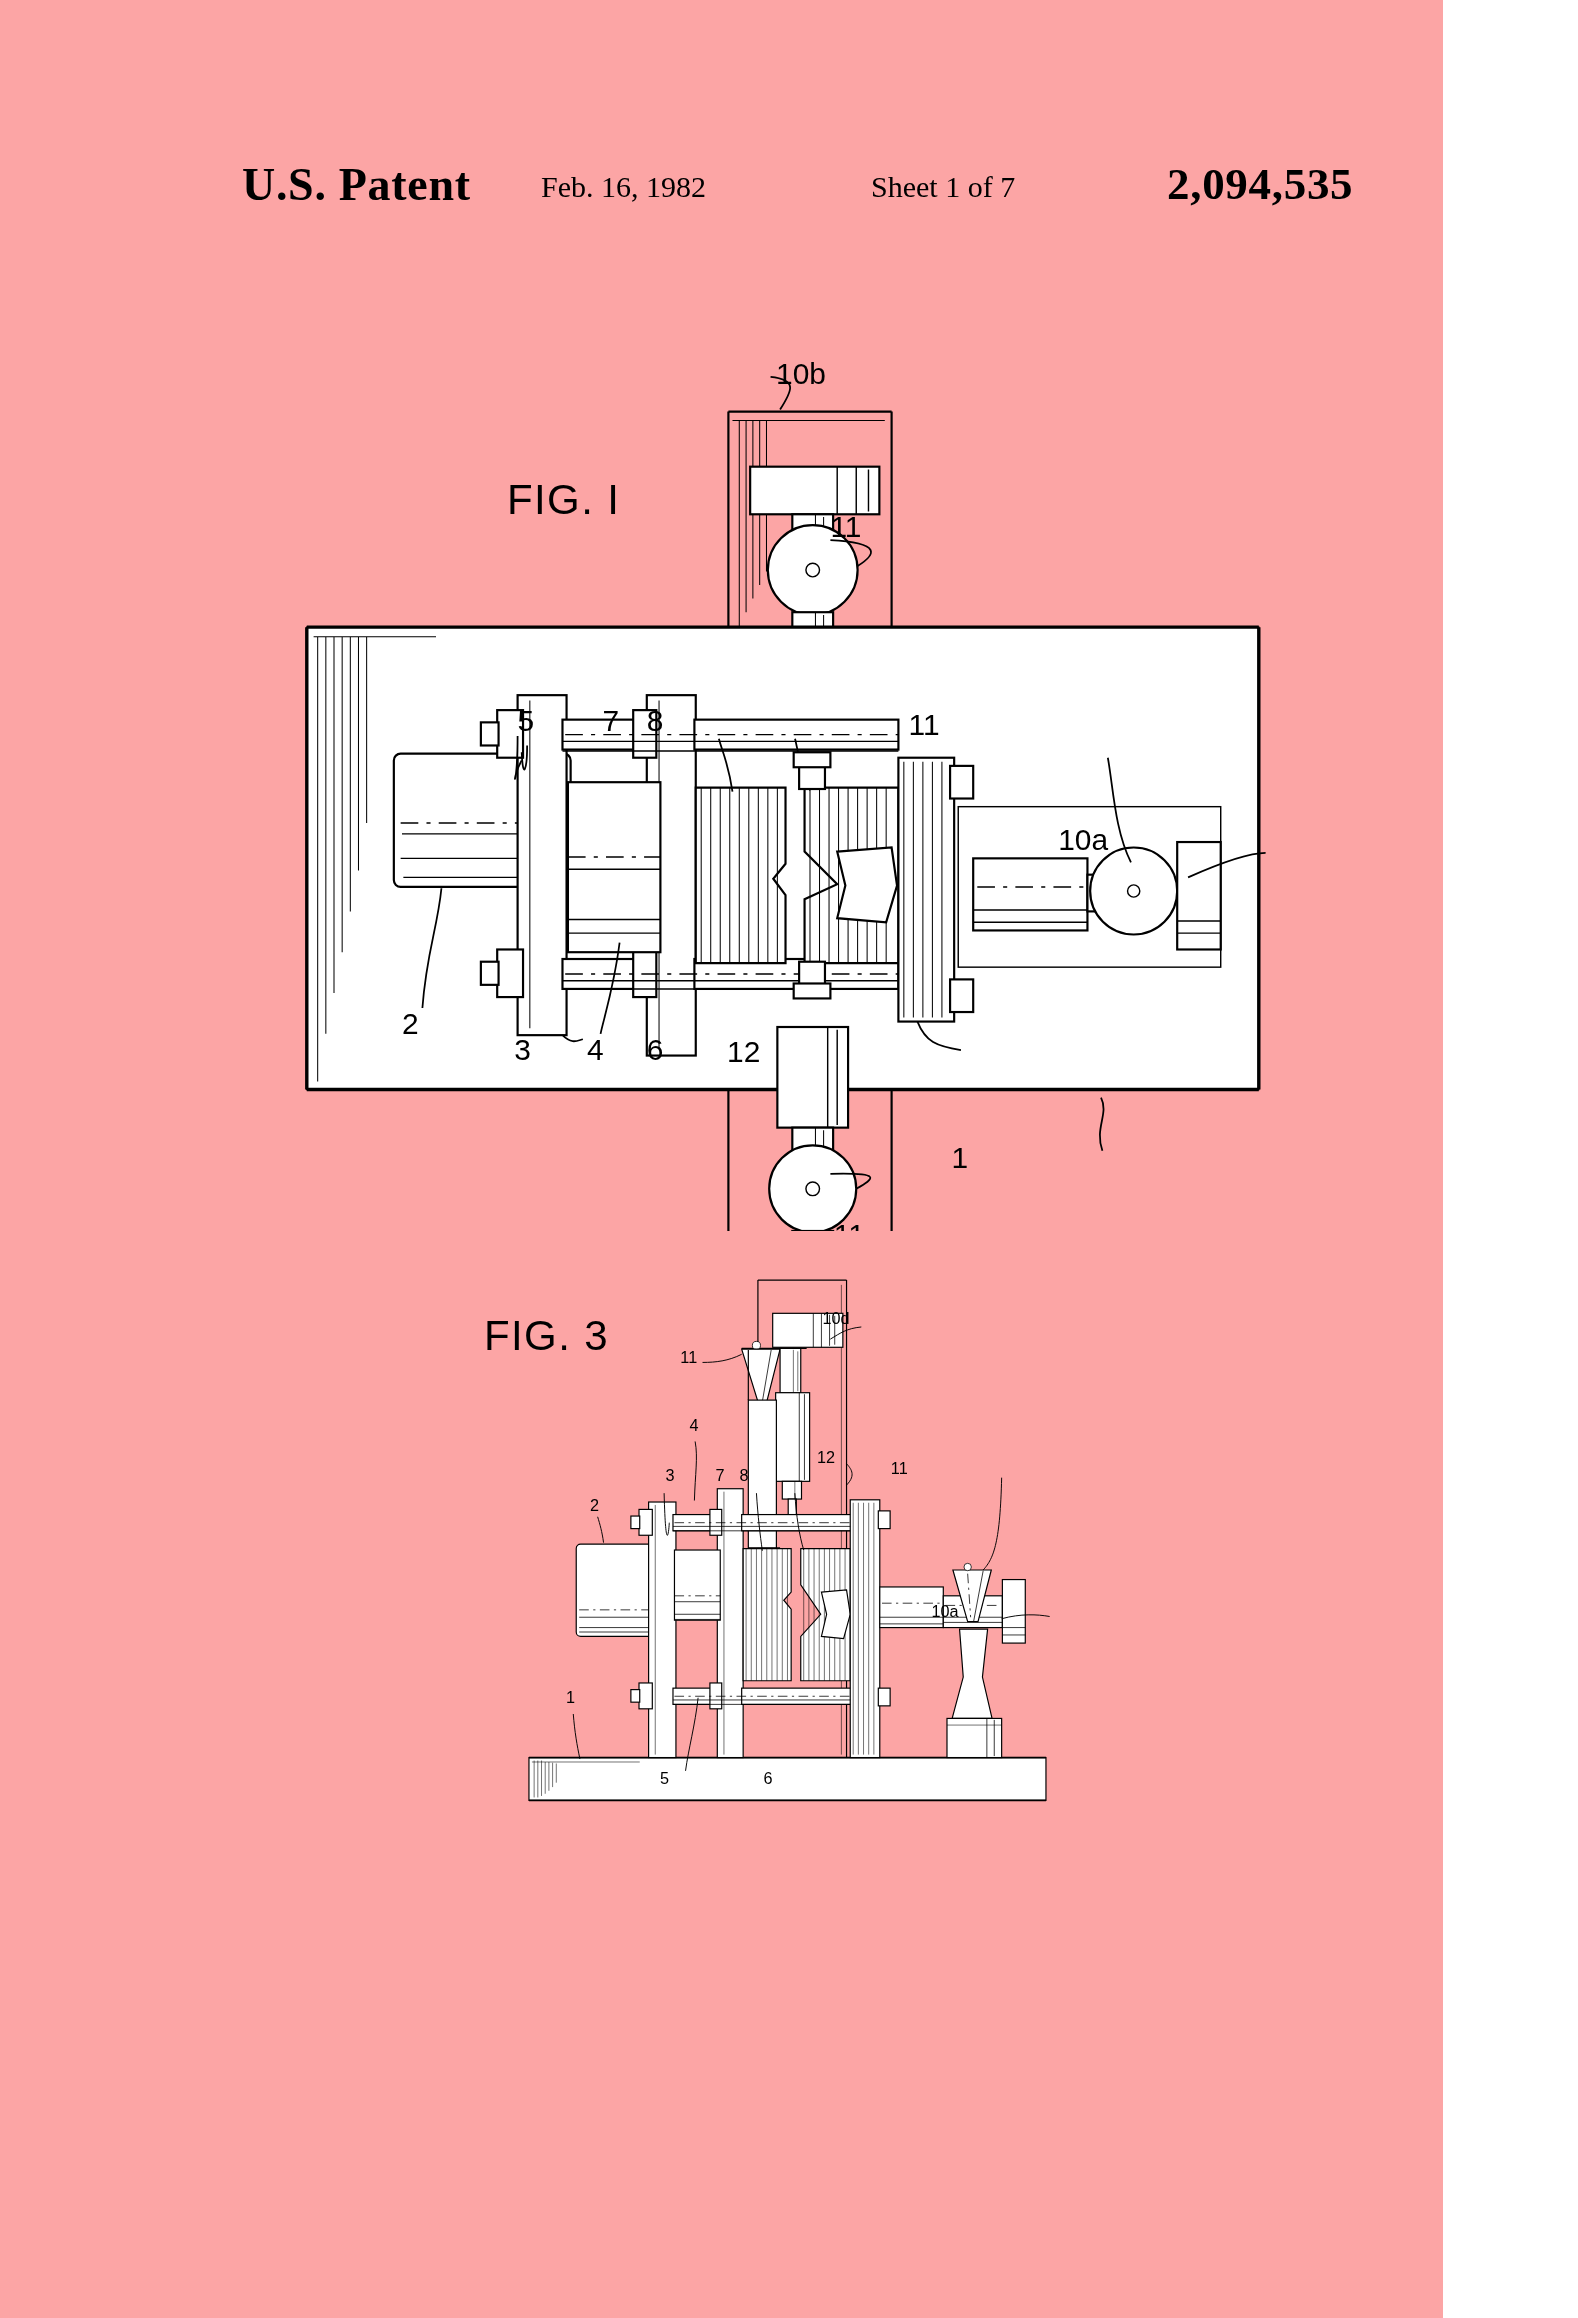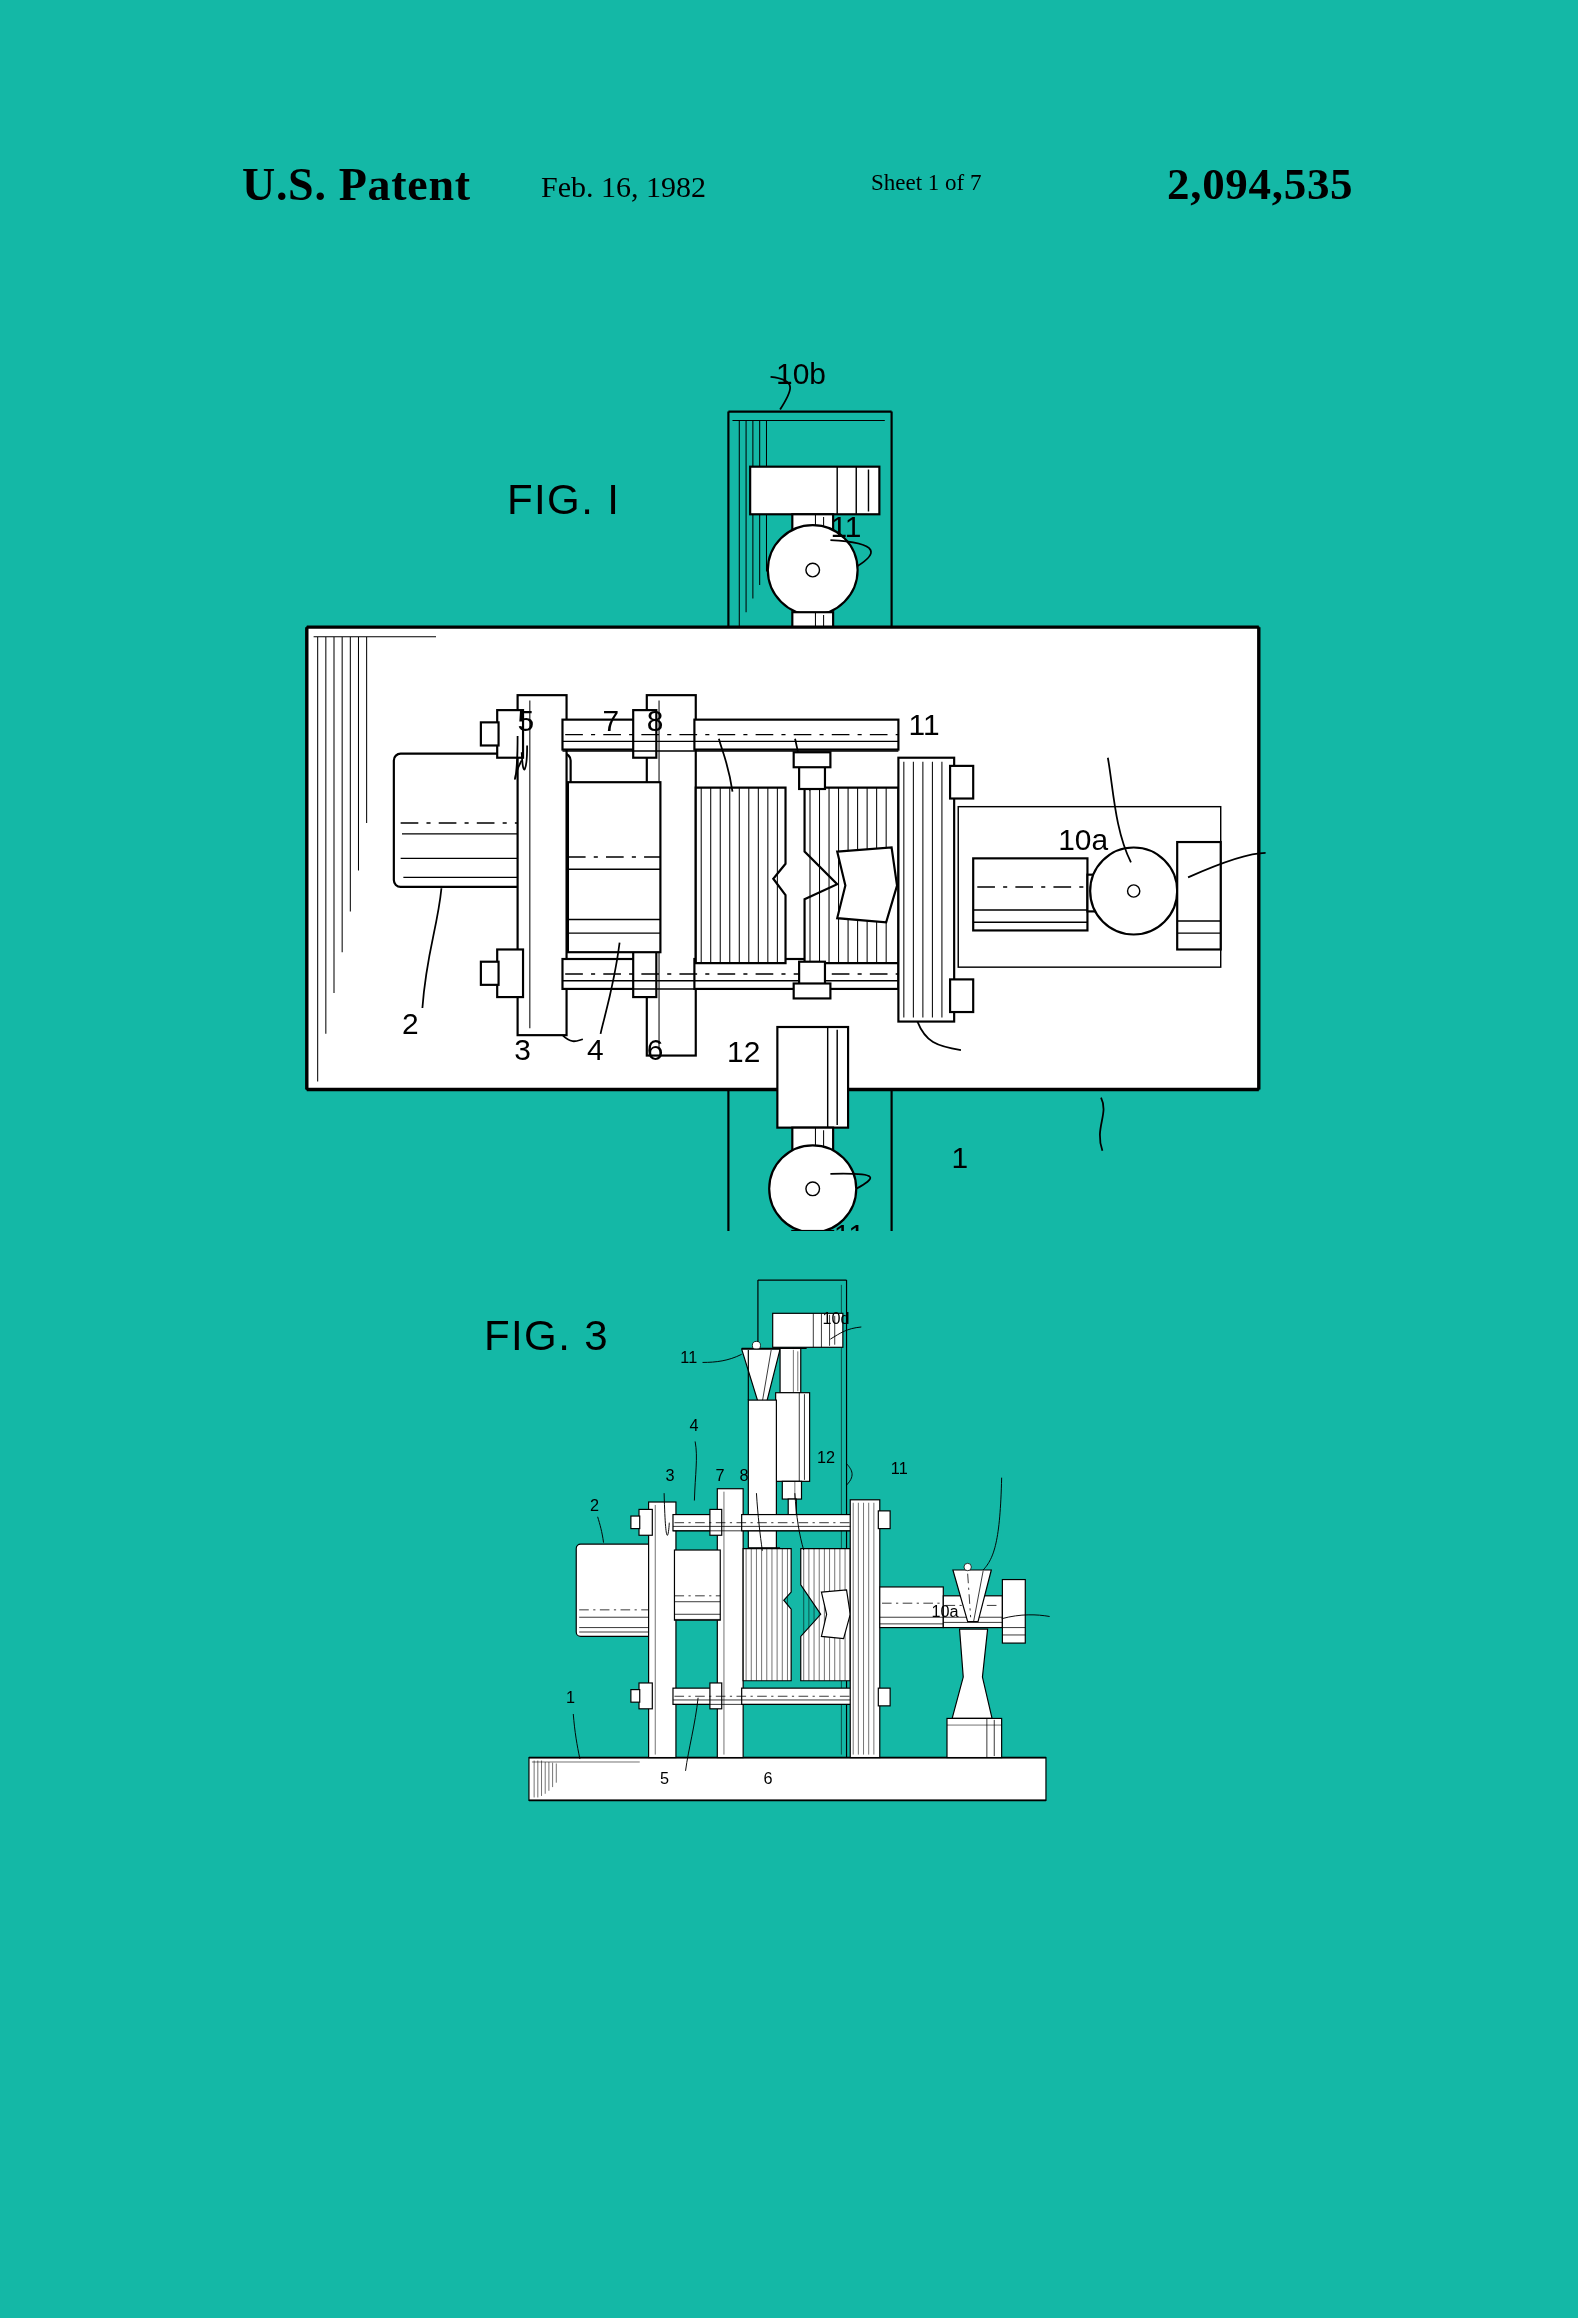--- a/index.html
+++ b/index.html
@@ -2,23 +2,23 @@
 <html style="font-size:11px"><head>
 <meta charset="utf-8">
 <style>
   html, body {
     margin: 0;
     padding: 0;
     background: #ffffff;
   }
   #page {
     position: relative;
-    width: 1578px;
+    width: 1443px;
     height: 2319px;
-    background: #14b8a6;
+    background: #fca5a5;
     font-family: "Liberation Serif", serif;
     overflow: hidden;
   }
 
   
   #patent-header {
     position: absolute;
     left: 0;
     top: 158px;
     width: 1578px;
@@ -38,21 +38,21 @@
   }
   #hdr-date {
     left: 541px;
     top: 12.2px;
     font-size: 30px;
     font-weight: 400;
   }
   #hdr-sheet {
     left: 871px;
     top: 12.2px;
-    font-size: 23px;
+    font-size: 30px;
     font-weight: 400;
   }
   #hdr-number {
     left: 1167px;
     top: 0px;
     font-size: 45px;
     font-weight: 700;
     letter-spacing: 0.7px;
   }
 

